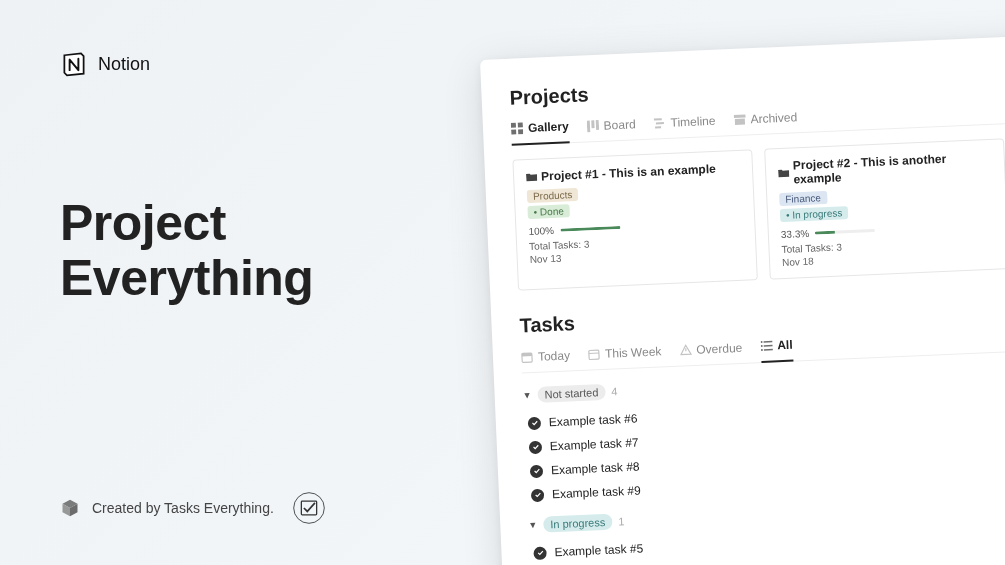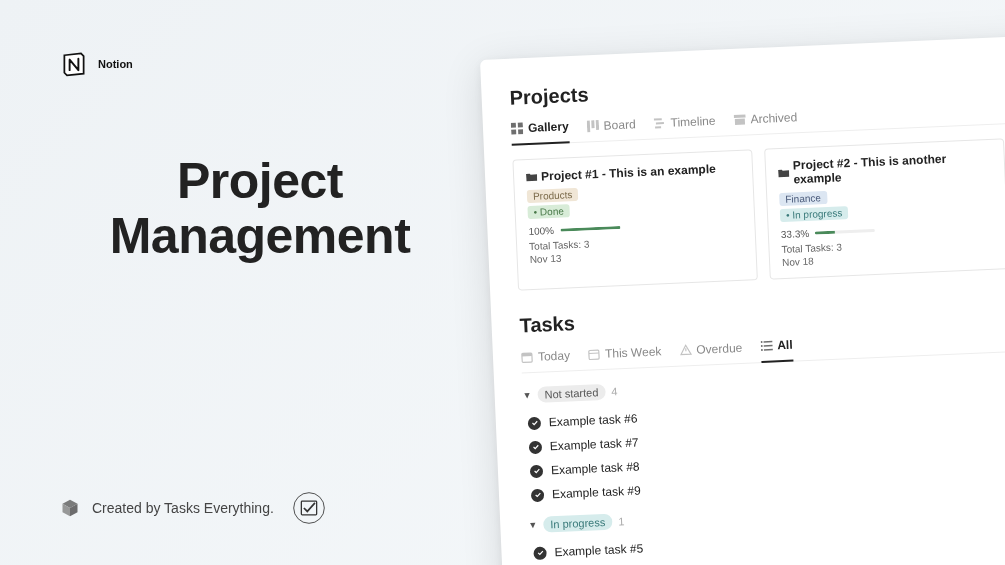--- a/index.html
+++ b/index.html
@@ -20,32 +20,31 @@
 .brand {
   display: flex;
   align-items: center;
   gap: 10px;
 }
 .brand-logo {
   width: 28px;
   height: 28px;
 }
 .brand-name {
-  font-size: 11px;
-  font-weight: 700;
+  font-size: 18px;
+  font-weight: 400;
   color: #111;
 }
 .hero {
-  margin-top: 76px;
+  margin-top: 118px;
   font-size: 50px;
   font-weight: 700;
   line-height: 1.1;
   color: #222;
   letter-spacing: -0.5px;
-  text-align: center;
 }
 .footer {
   position: absolute;
   left: 60px;
   bottom: 40px;
   display: flex;
   align-items: center;
   gap: 12px;
 }
 .footer-cube {
@@ -231,21 +230,21 @@
     <span class="brand-logo">
       <svg viewBox="0 0 32 32" fill="none">
         <path d="M5 6 L24 4 L27 7 L27 27 L8 29 L5 26 Z" stroke="#111" stroke-width="2" fill="#fff"></path>
         <path d="M11 11 L11 23 M11 11 L21 23 M21 23 L21 10" stroke="#111" stroke-width="2.2" stroke-linecap="round"></path>
       </svg>
     </span>
     <span class="brand-name">Notion</span>
   </div>
   <h1 class="hero">
     <span>Project</span><br>
-    <span>Management</span>
+    <span>Everything</span>
   </h1>
 </div>
 
 <div class="footer">
   <span class="footer-cube">
     <svg viewBox="0 0 24 24" fill="none">
       <path d="M12 2 L21 7 L12 12 L3 7 Z" fill="#666"></path>
       <path d="M3 7 L3 17 L12 22 L12 12 Z" fill="#888"></path>
       <path d="M21 7 L21 17 L12 22 L12 12 Z" fill="#555"></path>
     </svg>

